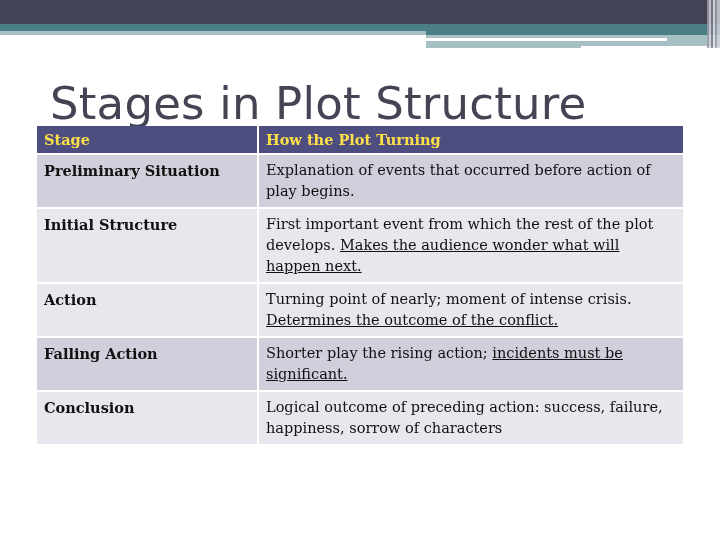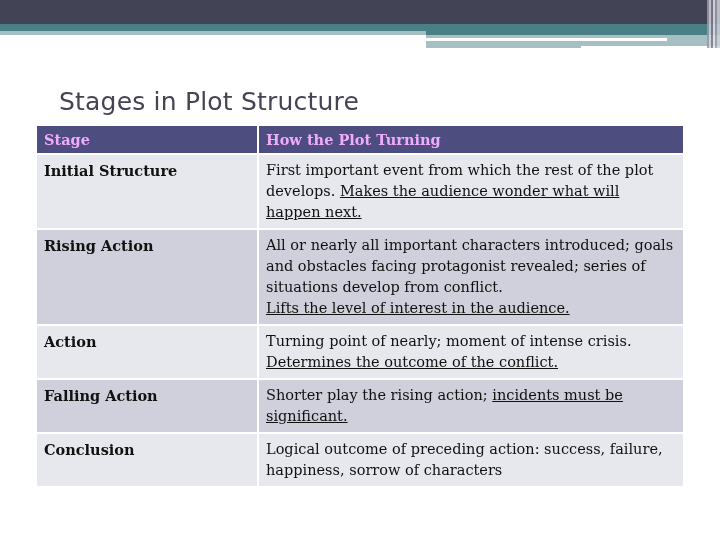--- a/index.html
+++ b/index.html
@@ -10,26 +10,26 @@
   #band-teal-left-light { left: 0; top: 31px; width: 426px; height: 4px; background: #a5bfc2; }
   #band-teal-right { left: 426px; top: 24px; width: 294px; height: 11px; background: #4a7f86; }
   #band-teal-right-edge { left: 426px; top: 35px; width: 294px; height: 3px; background: #a5bfc2; }
   #band-white-line { left: 426px; top: 38px; width: 241px; height: 3px; background: #ffffff; }
   #band-light-right { left: 667px; top: 38px; width: 53px; height: 8px; background: #a5bfc2; }
   #band-light-lower { left: 426px; top: 41px; width: 155px; height: 7px; background: #a5bfc2; }
   #band-light-mid { left: 581px; top: 41px; width: 139px; height: 5px; background: #a5bfc2; }
   #stripes { left: 707px; top: 0; width: 13px; height: 48px;
     background: linear-gradient(90deg, #9a98a8 0 2px, #d6d5dd 2px 4px, #7d7b8e 4px 6px, #e5e5ea 6px 8px, #9e9dad 8px 10px, #cfd2d8 10px 13px); opacity: 0.85; }
 
-  #page-title { position: absolute; left: 43px; top: 72px; margin: 16px;
-    font-family: "DejaVu Sans", sans-serif; font-weight: normal; font-size: 25px; color: #444455; letter-spacing: 0.2px; line-height: 1.1; }
+  #page-title { position: absolute; left: 43px; top: 72px; margin: 7px;
+    font-family: "DejaVu Sans", sans-serif; font-weight: normal; font-size: 45px; color: #444455; letter-spacing: 0.2px; line-height: 1.1; }
 
   #plot-table { position: absolute; left: 37px; top: 126px; width: 646px; border-collapse: separate; border-spacing: 0;
     font-family: "DejaVu Serif", serif; font-size: 14.5px; color: #111111; }
-  #plot-table th { background: #4d4d80; color: #f0abfc; text-align: left; font-weight: bold;
+  #plot-table th { background: #4d4d80; color: #fde047; text-align: left; font-weight: bold;
     padding: 4px 7px; height: 19px; border-bottom: 2px solid #ffffff; }
   #plot-table th.c1 { border-right: 2px solid #ffffff; width: 206px; }
   #plot-table td { padding: 5px 7px 5px 7px; vertical-align: top; line-height: 21px; border-bottom: 2px solid #ffffff; }
   #plot-table td.c1 { font-weight: bold; border-right: 2px solid #ffffff; }
   #plot-table tr.odd td { background: #cfd0db; }
   #plot-table tr.even td { background: #e7e8ee; }
   .u { text-decoration: underline; }
 </style>
 </head>
 <body>
@@ -48,27 +48,27 @@
 <h1 id="page-title">Stages in Plot Structure</h1>
 
 <table id="plot-table">
   <thead>
     <tr>
       <th class="c1">Stage</th>
       <th>How the Plot Turning</th>
     </tr>
   </thead>
   <tbody>
+    <tr class="odd" style="height:51px">
+      <td class="c1">Preliminary Situation</td>
+      <td><span>Explanation of events that occurred before action of play begins.</span><span class="u"></span></td>
+    </tr>
     <tr class="even" style="height:71px">
       <td class="c1">Initial Structure</td>
       <td><span>First important event from which the rest of the plot develops. </span><span class="u">Makes the audience wonder what will happen next.</span></td>
-    </tr>
-    <tr class="odd" style="height:94px">
-      <td class="c1">Rising Action</td>
-      <td><span>All or nearly all important characters introduced; goals and obstacles facing protagonist revealed; series of situations develop from conflict.</span><br><span class="u">Lifts the level of interest in the audience.</span></td>
     </tr>
     <tr class="even" style="height:50px">
       <td class="c1">Action</td>
       <td><span>Turning point of nearly; moment of intense crisis.</span><br><span class="u">Determines the outcome of the conflict.</span></td>
     </tr>
     <tr class="odd" style="height:51px">
       <td class="c1">Falling Action</td>
       <td><span>Shorter play the rising action; </span><span class="u">incidents must be significant.</span></td>
     </tr>
     <tr class="even" style="height:50px">

